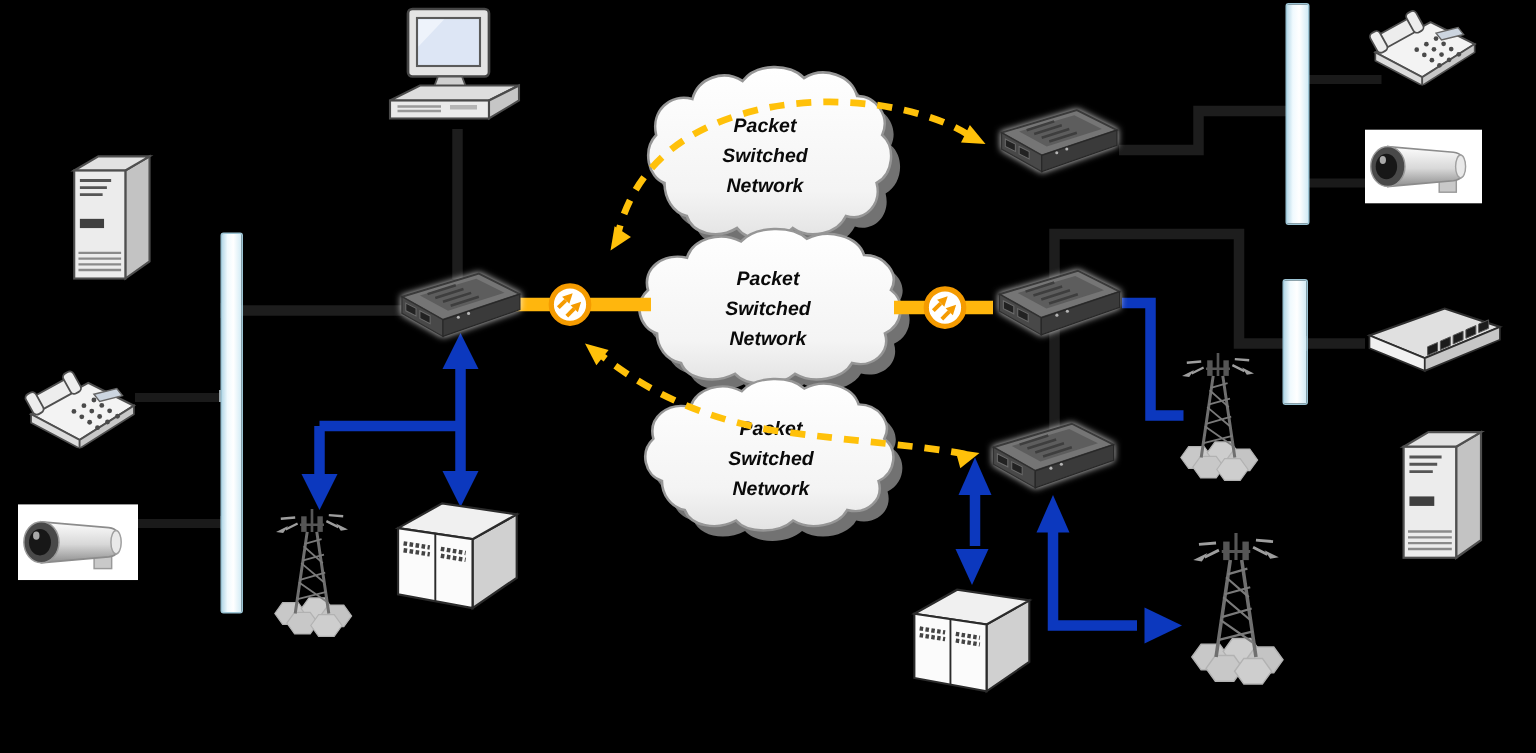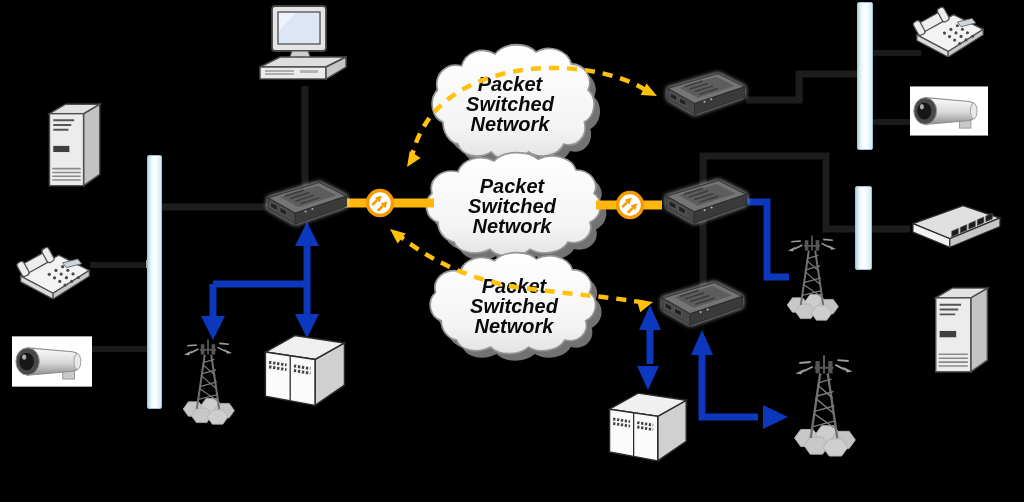--- a/index.html
+++ b/index.html
@@ -4,21 +4,21 @@
 <style>
   html,body{margin:0;padding:0;background:#000;}
   .stage{position:relative;width:1024px;height:502px;background:#000;overflow:hidden;
          font-family:"Liberation Sans",sans-serif;}
   .layer{position:absolute;left:0;top:0;width:1024px;height:502px;}
   .dev{position:absolute;}
   .glow{filter:drop-shadow(0 0 2.5px rgba(255,255,255,.85));}
   .bar{position:absolute;background:linear-gradient(90deg,#b7d9e8 0%,#f0fafe 28%,#ffffff 58%,#d2ebf5 100%);
        border:1px solid #9cc4d4;border-radius:2px;}
   .cloud-label{position:absolute;text-align:center;font-style:italic;font-weight:bold;
-       font-size:20px;line-height:20px;color:#0a0a0a;letter-spacing:0;}
+       font-size:13px;line-height:20px;color:#0a0a0a;letter-spacing:0;}
   .cloud-label span{display:block;}
 </style>
 </head>
 <body>
 
 <div class="stage">
 
   <svg width="0" height="0" style="position:absolute" aria-hidden="true">
     <defs>
       <linearGradient id="cloudGrad" x1="0" y1="0" x2="0" y2="1">

